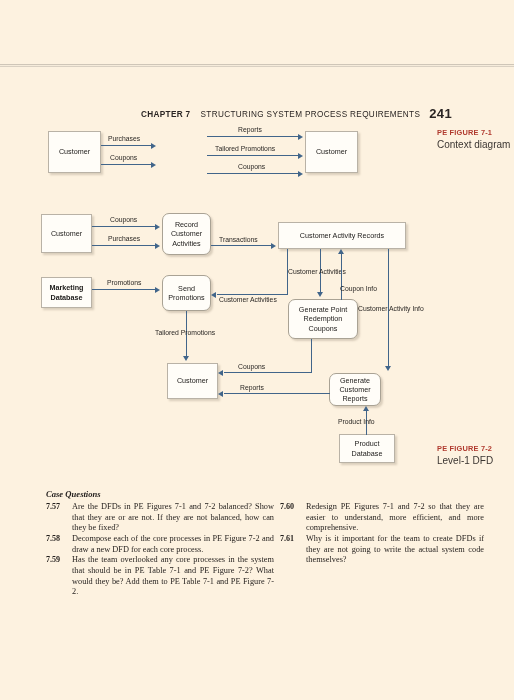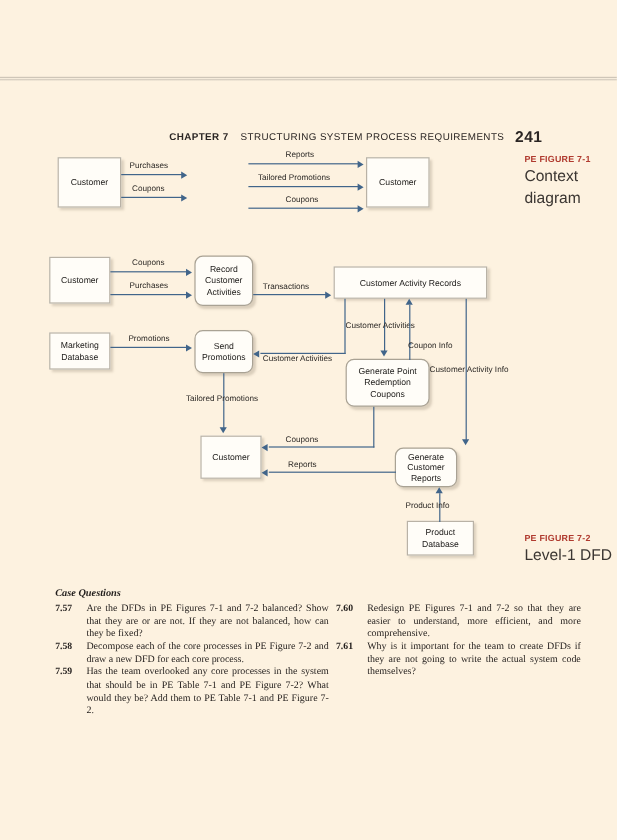--- a/index.html
+++ b/index.html
@@ -64,21 +64,21 @@
     line-height: 1.35;
   }
   .fig-caption .lbl {
     font-size: 7.4px;
     font-weight: bold;
     color: #b03a2e;
     letter-spacing: 0.2px;
     display: block;
   }
   .fig-caption .sub {
-    font-size: 13px;
+    font-size: 10px;
     color: #3b3632;
     display: block;
   }
   #cap1 { left: 437px; top: 128px; }
   #cap2 { left: 437px; top: 444px; }
 
   
   .diagram {
     position: absolute;
   }
@@ -232,21 +232,21 @@
   </div>
 
   <div class="diagram" id="fig2" style="left:0; top:0; width:514px; height:480px;">
 
     <div class="node entity" style="left:41px; top:214px; width:51px; height:39px;">Customer</div>
 
     <div class="node store" style="left:278px; top:222px; width:128px; height:27px;">Customer Activity Records</div>
 
     <div class="node process" style="left:162px; top:213px; width:49px; height:42px;">Record Customer Activities</div>
 
-    <div class="node entity" style="left:41px; top:277px; width:51px; height:31px;">Marketing Database</div>
+    <div class="node entity" style="left:41px; top:277px; width:51px; height:31px;font-weight:bold;">Marketing Database</div>
 
     <div class="node process" style="left:162px; top:275px; width:49px; height:36px;">Send Promotions</div>
 
     <div class="node process" style="left:288px; top:299px; width:70px; height:40px;">Generate Point Redemption Coupons</div>
 
     <div class="node process" style="left:329px; top:373px; width:52px; height:33px;">Generate Customer Reports</div>
 
     <div class="node entity" style="left:167px; top:363px; width:51px; height:36px;">Customer</div>
 
     <div class="node entity" style="left:339px; top:434px; width:56px; height:29px;">Product Database</div>

